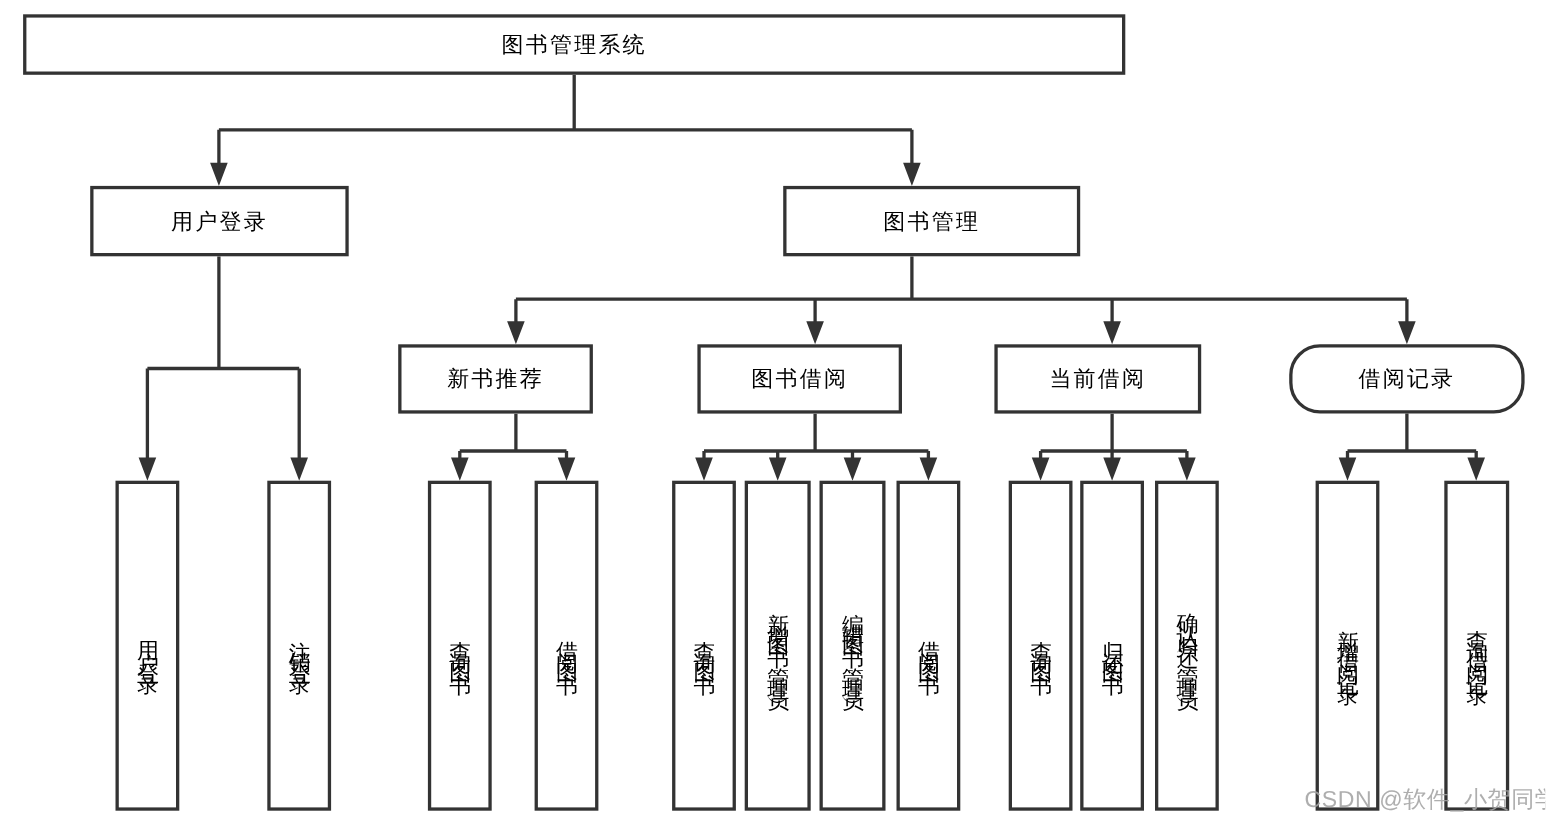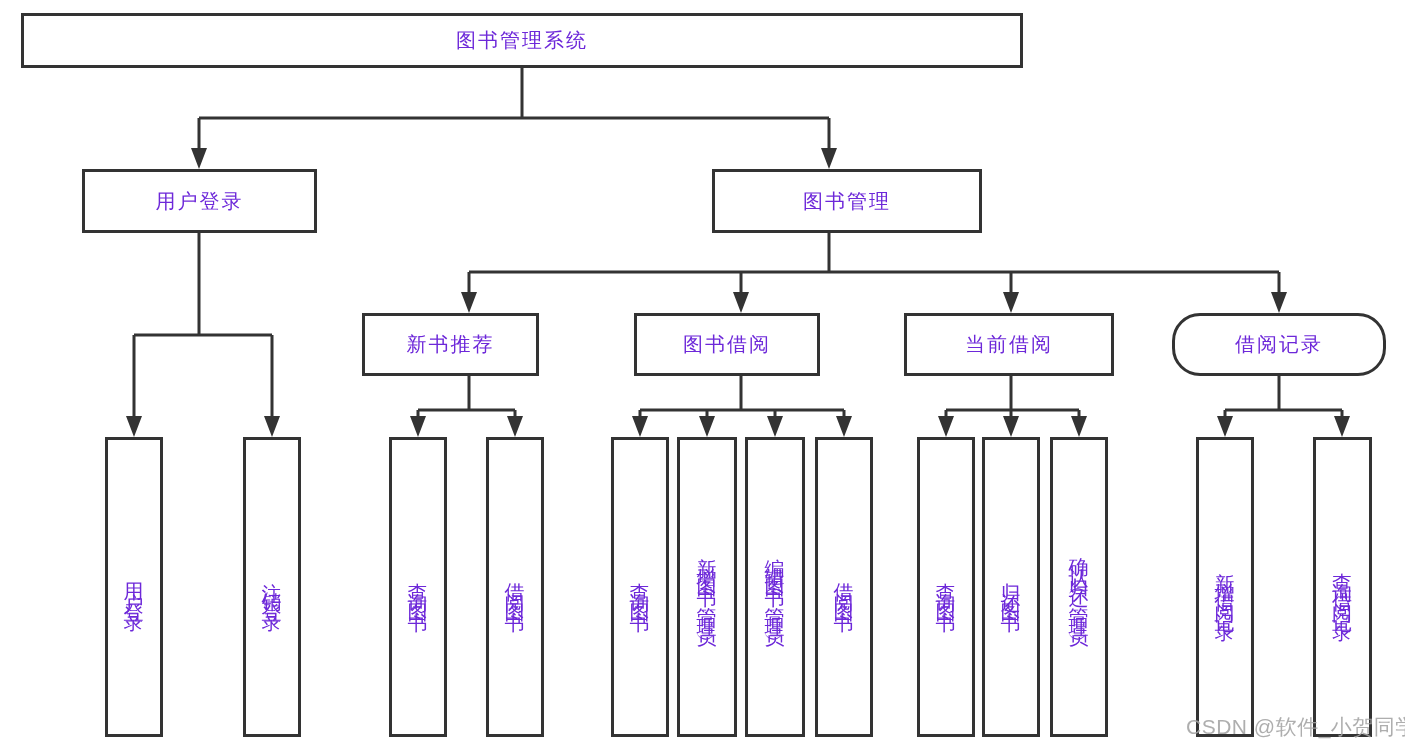--- a/index.html
+++ b/index.html
@@ -15,21 +15,21 @@
   .connectors {
     position: absolute;
     left: 0; top: 0;
     width: 1405px; height: 747px;
     pointer-events: none;
   }
   .node {
     position: absolute;
     border: 3px solid #333333;
     background: #ffffff;
-    color: #6d28d9;
+    color: #000000;
     display: flex;
     align-items: center;
     justify-content: center;
     text-align: center;
   }
   .node.h {
     font-size: 20px;
     letter-spacing: 2px;
     white-space: nowrap;
   }
@@ -86,21 +86,21 @@
              M1334,416 L1350,416 L1342,437 Z" fill="#333333" stroke="none"></path>
   </svg>
 
   <div class="node h" style="left:21px; top:13px; width:1002px; height:55px;">图书管理系统</div>
 
   <div class="node h" style="left:82px; top:169px; width:235px; height:64px;">用户登录</div>
   <div class="node h" style="left:712px; top:169px; width:270px; height:64px;">图书管理</div>
 
   <div class="node h" style="left:362px; top:313px; width:177px; height:63px;">新书推荐</div>
   <div class="node h" style="left:634px; top:313px; width:186px; height:63px;">图书借阅</div>
-  <div class="node h" style="left:904px; top:313px; width:210px; height:63px;">当前借阅</div>
+  <div class="node h" style="left:904px; top:313px; width:188px; height:63px;">当前借阅</div>
   <div class="node h" style="left:1172px; top:313px; width:214px; height:63px;border-radius:28px;">借阅记录</div>
 
   <div class="node v" style="left:105px; top:437px; width:58px; height:300px;">用户登录</div>
   <div class="node v" style="left:243px; top:437px; width:58px; height:300px;">注销登录</div>
 
   <div class="node v" style="left:389px; top:437px; width:58px; height:300px;">查询图书</div>
   <div class="node v" style="left:486px; top:437px; width:58px; height:300px;">借阅图书</div>
 
   <div class="node v" style="left:611px; top:437px; width:58px; height:300px;">查询图书</div>
   <div class="node v" style="left:677px; top:437px; width:60px; height:300px;">新增图书（管理员）</div>

